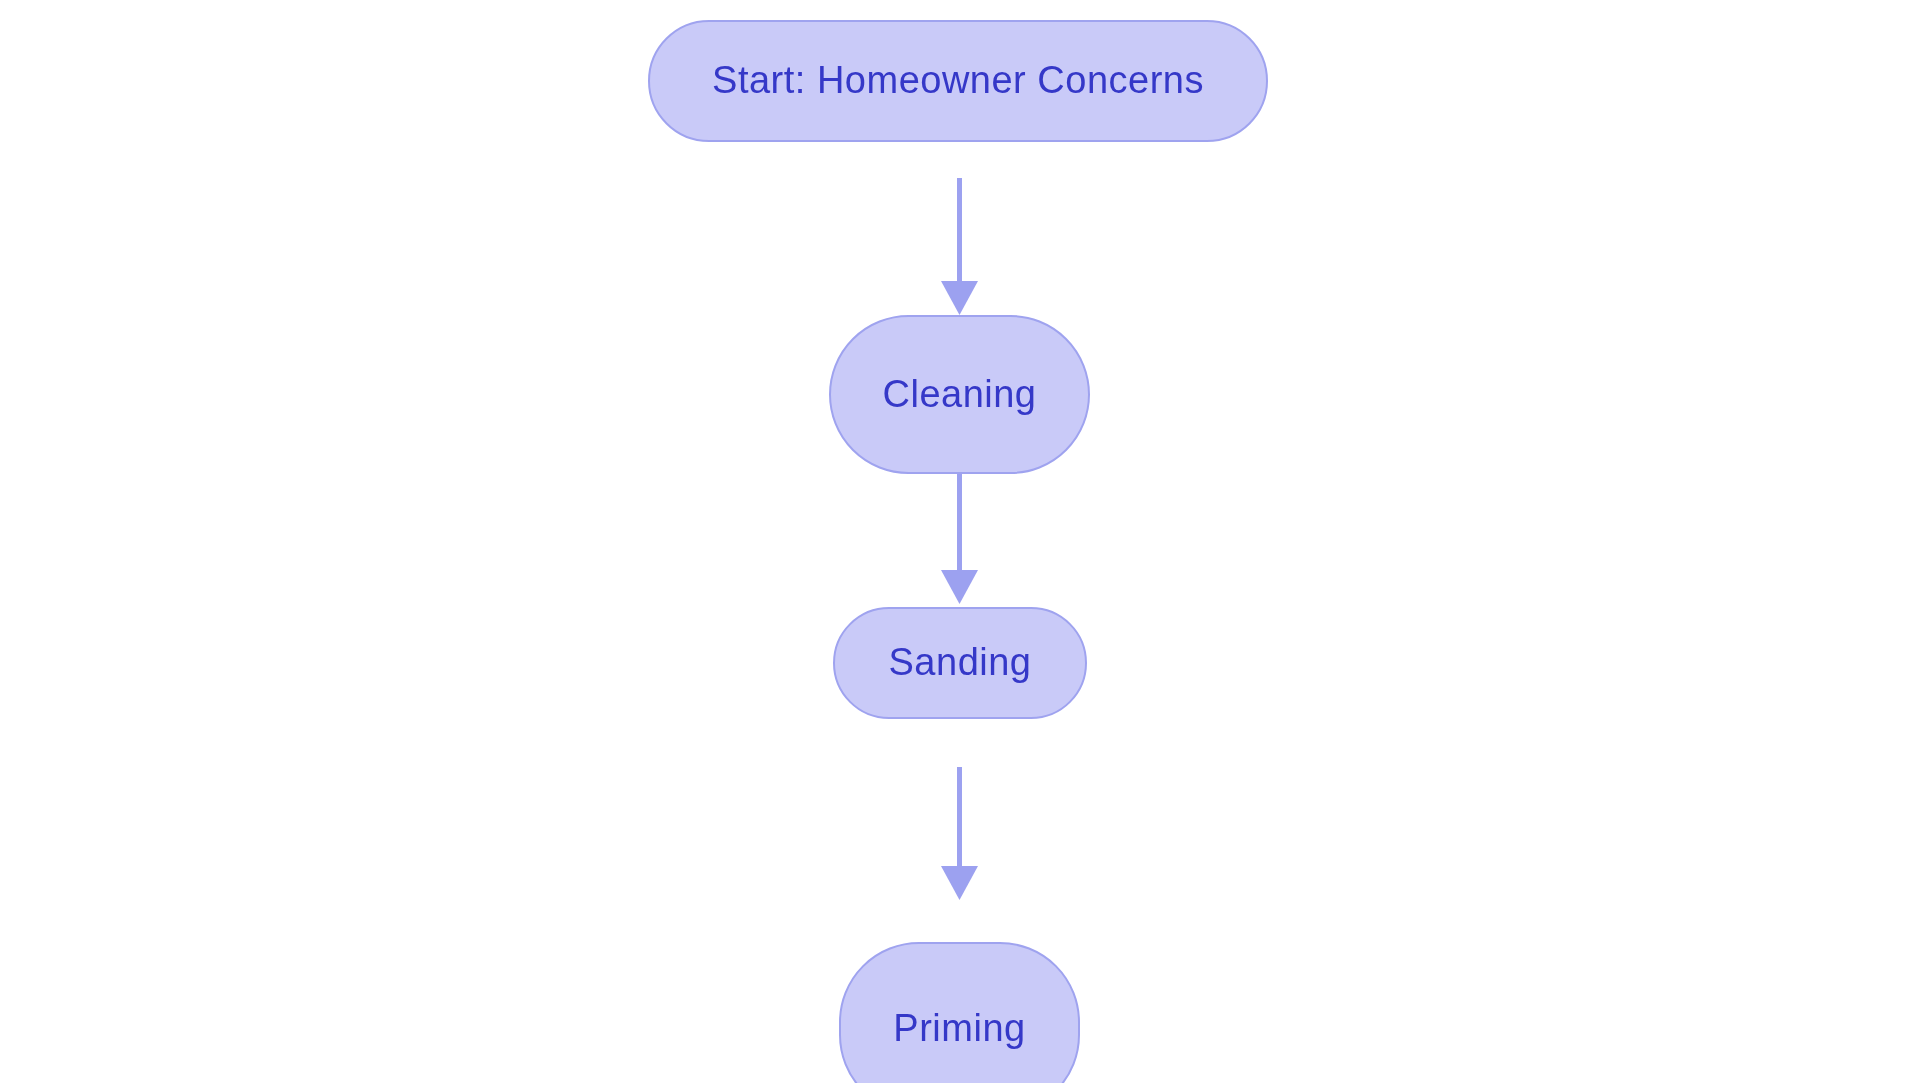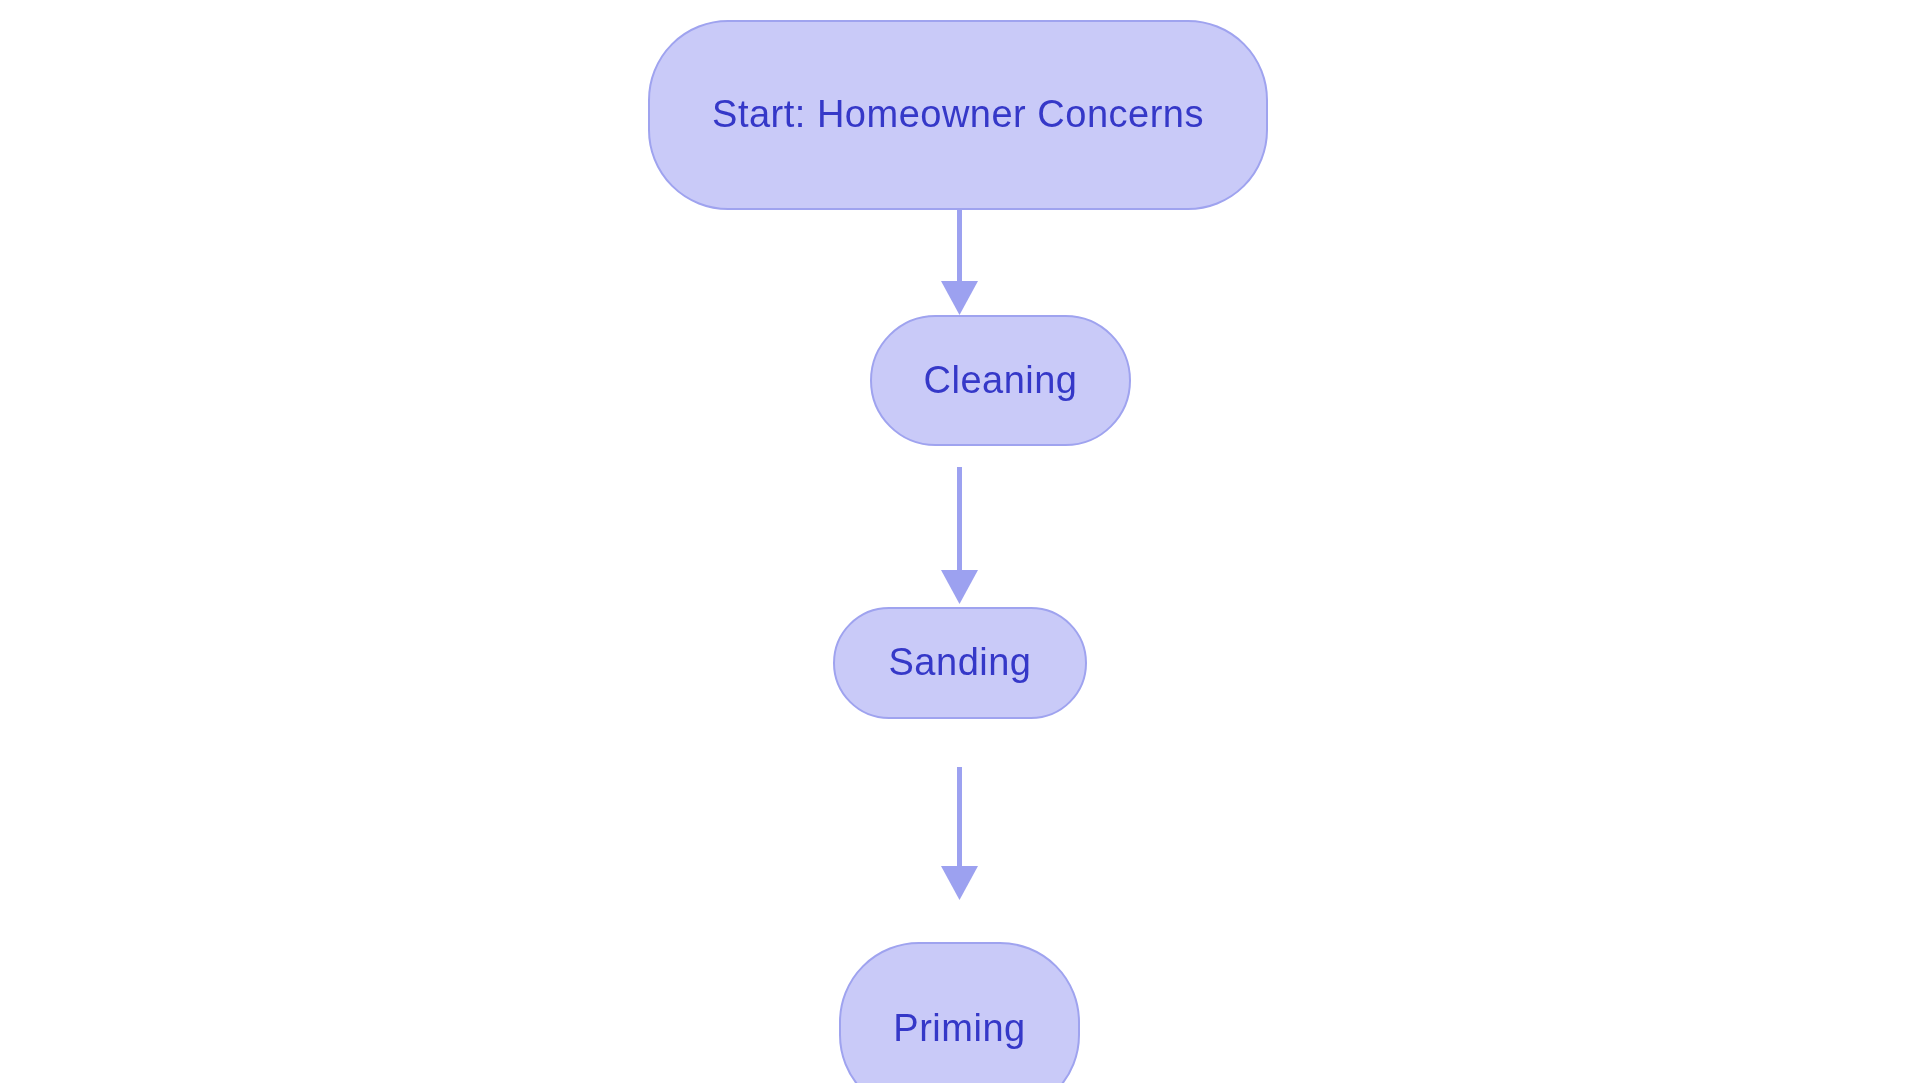--- a/index.html
+++ b/index.html
@@ -34,22 +34,22 @@
     justify-content: center;
     text-align: center;
   }
   .node .label {
     color: var(--node-text, #3538c8);
     font-size: 38px;
     line-height: 1.2;
     letter-spacing: 0.5px;
     white-space: nowrap;
   }
-  .node-start    { left: 648px; top: 20px;  width: 620px; height: 190px; }
-  .node-cleaning { left: 870px; top: 315px; width: 261px; height: 131px; }
+  .node-start    { left: 648px; top: 20px;  width: 620px; height: 122px; }
+  .node-cleaning { left: 829px; top: 315px; width: 261px; height: 159px; }
   .node-sanding  { left: 833px; top: 607px; width: 254px; height: 112px; }
   .node-priming  { left: 839px; top: 942px; width: 241px; height: 173px; }
 </style>
 </head>
 <body>
 
 <div class="canvas">
 
   <svg class="edges-layer" viewBox="0 0 1920 1083" xmlns="http://www.w3.org/2000/svg" aria-hidden="true">
     <g>

